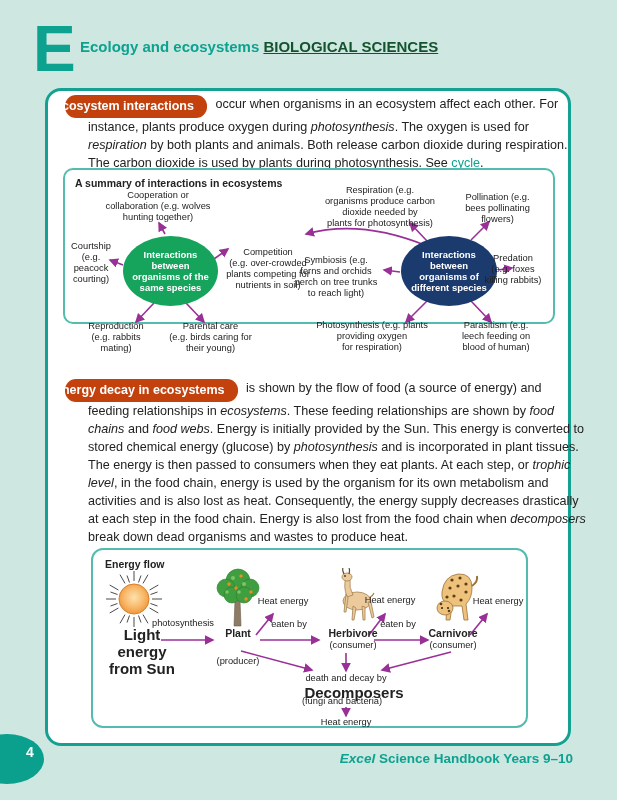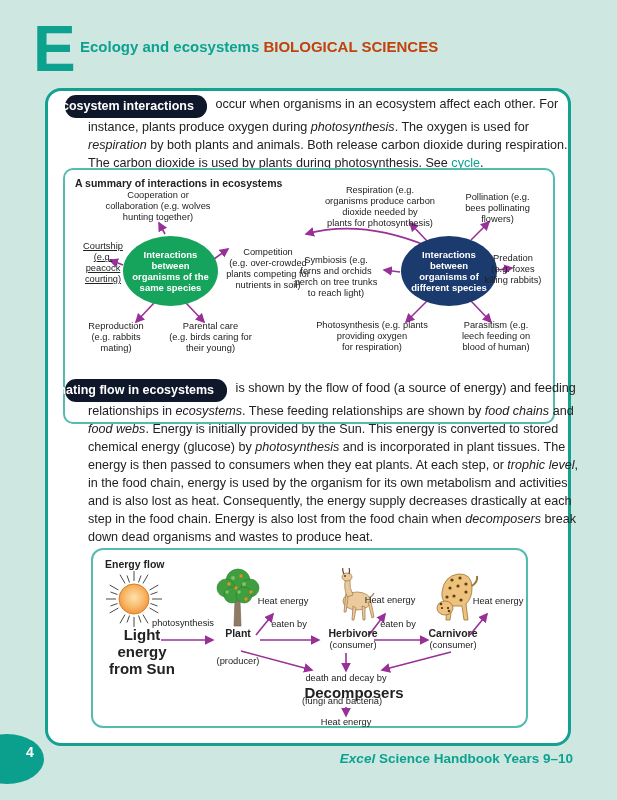--- a/index.html
+++ b/index.html
@@ -6,29 +6,29 @@
   body{
     width:617px;height:800px;position:relative;overflow:hidden;
     background:#cee7e1;
     font-family:"Liberation Sans","DejaVu Sans",sans-serif;
     color:#222;
   }
   .abs{position:absolute;}
   
   .big-letter{font-size:64px;font-weight:bold;color:#0da290;line-height:1;letter-spacing:-2px;}
   .hdr-title{font-size:15px;font-weight:bold;color:#0da290;}
-  .hdr-cat{color:#c2410c;}
+  .hdr-cat{color:#14532d;text-decoration:underline;}
   
   .white-box{
     left:45px;top:88px;width:526px;height:658px;
     background:#ffffff;border:3px solid #14a192;border-radius:16px;
     box-sizing:border-box;
   }
   .pill{
-    display:inline-block;background:#0f172a;color:#fff;font-weight:bold;
+    display:inline-block;background:#c2410c;color:#fff;font-weight:bold;
     font-size:12.5px;padding:2px 13px 3px 13px;border-radius:11px;
     margin-right:5px;vertical-align:-2px;
   }
   .para{
     position:absolute;font-size:12.6px;line-height:18px;margin:0;
     padding-left:23px;text-indent:-23px;
   }
   
   .dbox{
     position:absolute;background:#fff;border:2px solid #54bcae;
@@ -68,21 +68,21 @@
   <span class="hdr-cat">BIOLOGICAL SCIENCES</span>
 </div>
 
 <div class="abs white-box">
 
   <p class="para" style="left:17px;top:4px;width:496px;">
     <span class="pill">ecosystem interactions</span>
     <span><span>occur when organisms in an ecosystem affect each other. For instance, plants produce oxygen during </span><span style="font-style: italic;">photosynthesis</span><span>. The oxygen is used for </span><span style="font-style: italic;">respiration</span><span> by both plants and animals. Both release carbon dioxide during respiration. The carbon dioxide is used by plants during photosynthesis. See </span><span style="color: rgb(13, 162, 144);">cycle</span><span>.</span></span>
   </p>
 
-  <div class="dbox" style="left:15px;top:77px;width:492px;height:256px;border-radius:10px;">
+  <div class="dbox" style="left:15px;top:77px;width:492px;height:156px;border-radius:10px;">
     <svg class="arrows" width="492" height="196" viewBox="0 0 492 196">
       <defs>
         <marker id="ah" markerWidth="8" markerHeight="8" refX="5" refY="3" orient="auto">
           <path d="M0,0 L6,3 L0,6 Z" fill="#993097"></path>
         </marker>
       </defs>
       <g stroke="#993097" stroke-width="1.6" fill="none">
         <path d="M100,64 L94,53" marker-end="url(#ah)"></path>
         <path d="M58,95 L45,90" marker-end="url(#ah)"></path>
         <path d="M149,89 L163,79" marker-end="url(#ah)"></path>
@@ -94,21 +94,21 @@
         <path d="M335,102 L319,100" marker-end="url(#ah)"></path>
         <path d="M433,100 L447,98" marker-end="url(#ah)"></path>
         <path d="M362,131 L341,152" marker-end="url(#ah)"></path>
         <path d="M406,131 L426,152" marker-end="url(#ah)"></path>
       </g>
     </svg>
     <div class="dtitle" style="left:10px;top:7px;">A summary of interactions in ecosystems</div>
     <div class="dlabel" style="left:22px;top:20px;width:142px;">Cooperation or
 collaboration (e.g. wolves
 hunting together)</div>
-    <div class="dlabel" style="left:12px;top:71px;width:52px;text-decoration:underline;">Courtship
+    <div class="dlabel" style="left:0px;top:71px;width:52px;">Courtship
 (e.g.
 peacock
 courting)</div>
     <div class="oval green" style="left:58px;top:66px;width:95px;height:70px;">Interactions
 between
 organisms of the
 same species</div>
     <div class="dlabel" style="left:14px;top:151px;width:74px;">Reproduction
 (e.g. rabbits
 mating)</div>
@@ -139,21 +139,21 @@
 killing rabbits)</div>
     <div class="dlabel" style="left:243px;top:150px;width:128px;">Photosynthesis (e.g. plants
 providing oxygen
 for respiration)</div>
     <div class="dlabel" style="left:385px;top:150px;width:92px;">Parasitism (e.g.
 leech feeding on
 blood of human)</div>
   </div>
 
   <p class="para" style="left:17px;top:288px;width:498px;">
-    <span class="pill">mating flow in ecosystems</span>
+    <span class="pill">energy decay in ecosystems</span>
     <span><span>is shown by the flow of food (a source of energy) and feeding relationships in </span><span style="font-style: italic;">ecosystems</span><span>. These feeding relationships are shown by </span><span style="font-style: italic;">food chains</span><span> and </span><span style="font-style: italic;">food webs</span><span>. Energy is initially provided by the Sun. This energy is converted to stored chemical energy (glucose) by </span><span style="font-style: italic;">photosynthesis</span><span> and is incorporated in plant tissues. The energy is then passed to consumers when they eat plants. At each step, or </span><span style="font-style: italic;">trophic level</span><span>, in the food chain, energy is used by the organism for its own metabolism and activities and is also lost as heat. Consequently, the energy supply decreases drastically at each step in the food chain. Energy is also lost from the food chain when </span><span style="font-style: italic;">decomposers</span><span> break down dead organisms and wastes to produce heat.</span></span>
   </p>
 
   <div class="dbox" style="left:43px;top:457px;width:437px;height:180px;border-radius:12px;">
     <svg class="arrows" width="437" height="180" viewBox="0 0 437 180">
       <g stroke="#993097" stroke-width="1.6" fill="none">
         <path d="M68,90 L120,90" marker-end="url(#ah)"></path>
         <path d="M163,85 L180,64" marker-end="url(#ah)"></path>
         <path d="M167,90 L226,90" marker-end="url(#ah)"></path>
         <path d="M276,85 L292,64" marker-end="url(#ah)"></path>

